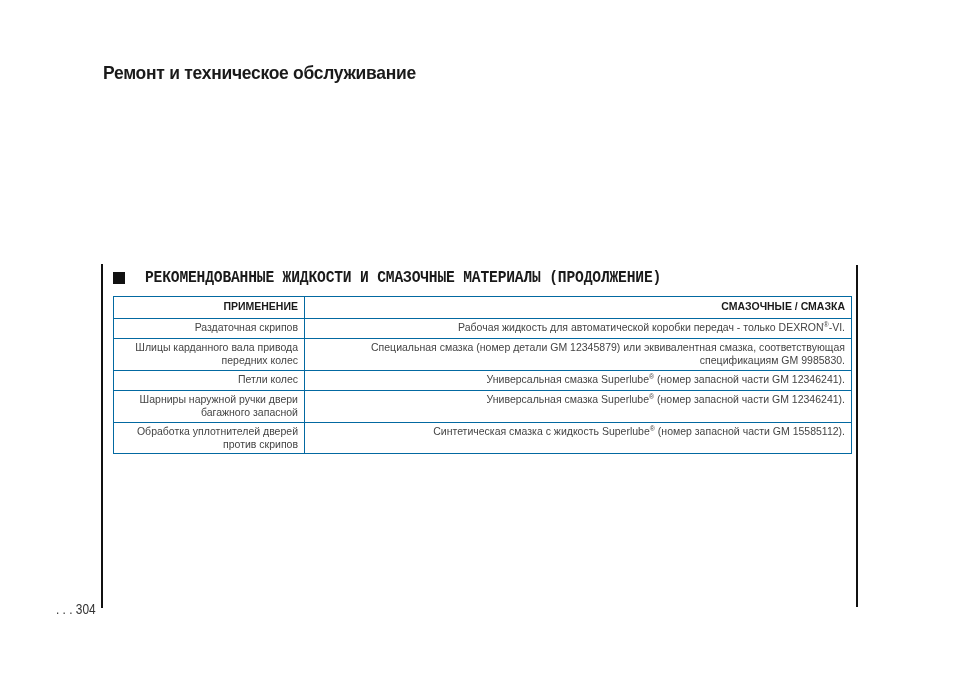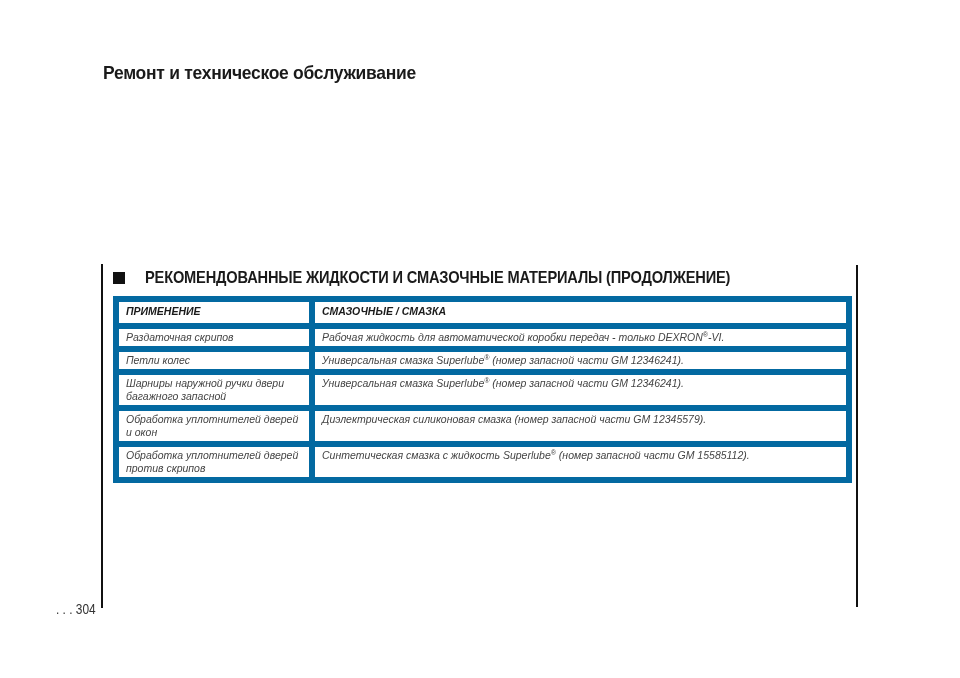--- a/index.html
+++ b/index.html
@@ -2,28 +2,28 @@
 <html><head>
 <meta charset="utf-8">
 <style>
   html, body { margin:0; padding:0; }
   body { width:960px; height:678px; background:#ffffff; position:relative; overflow:hidden;
          font-family:"Liberation Sans", sans-serif; color:#222; }
   .page-title { position:absolute; left:103px; top:62px; font-size:19px; font-weight:bold;
                 color:#1a1a1a; letter-spacing:-0.3px; transform:scaleX(0.92); transform-origin:left top; }
   .left-rule { position:absolute; left:101px; top:264px; width:2px; height:344px; background:#111; }
   .right-rule { position:absolute; left:856px; top:265px; width:2px; height:342px; background:#111; }
-  .section-heading { position:absolute; left:113px; top:268px; display:flex; align-items:center; }
+  .section-heading { position:absolute; left:113px; top:268px; display:flex; align-items:center;font-family:Liberation Mono, monospace; }
   .square { width:12px; height:12px; background:#111; margin-right:20px; }
   .section-text { font-size:17px; font-weight:bold; color:#1a1a1a; white-space:nowrap;
                   transform:scaleX(0.86); transform-origin:left center; letter-spacing:-0.2px; }
   table.fluids { position:absolute; left:113px; top:296px; width:739px; border-collapse:collapse;
                  border:1.5px solid #333; }
-  table.fluids td, table.fluids th { border:6px solid #0369a1; padding:2px 6px 2px 7px; vertical-align:top;
-                 font-size:10.5px; line-height:13px; color:#444; text-align:left;font-style:italic; }
+  table.fluids td, table.fluids th { border:1px solid #0369a1; padding:2px 6px 2px 7px; vertical-align:top;
+                 font-size:10.5px; line-height:13px; color:#444; text-align:right; }
   table.fluids th { font-weight:bold; color:#1a1a1a; font-size:10.5px; height:16px; padding-top:3px; }
   table.fluids tr { border-bottom:1.5px solid #333; }
   .c1 { width:177px; }
   sup { font-size:7px; line-height:0; }
   .page-number { position:absolute; left:56px; top:601px; font-size:14px; color:#333;
                  transform:scaleX(0.85); transform-origin:left top; }
 </style>
 </head>
 <body>
 
@@ -40,31 +40,31 @@
 <table class="fluids">
   <tbody>
       <tr>
     <th class="c1">ПРИМЕНЕНИЕ</th>
     <th>СМАЗОЧНЫЕ / СМАЗКА</th>
   </tr>
   <tr style="height:20px">
     <td>Раздаточная скрипов</td>
     <td><span>Рабочая жидкость для автоматической коробки передач - только DEXRON</span><sup>®</sup><span>-VI.</span></td>
   </tr>
+  <tr style="height:32px">
+    <td>Шлицы карданного вала привода передних колес</td>
+    <td>Специальная смазка (номер детали GM 12345879) или эквивалентная смазка, соответствующая спецификациям GM 9985830.</td>
+  </tr>
   <tr style="height:20px">
     <td>Петли колес</td>
     <td><span>Универсальная смазка Superlube</span><sup>®</sup><span> (номер запасной части GM 12346241).</span></td>
   </tr>
   <tr style="height:32px">
     <td>Шарниры наружной ручки двери багажного запасной</td>
     <td><span>Универсальная смазка Superlube</span><sup>®</sup><span> (номер запасной части GM 12346241).</span></td>
-  </tr>
-  <tr style="height:32px">
-    <td>Обработка уплотнителей дверей и окон</td>
-    <td>Диэлектрическая силиконовая смазка (номер запасной части GM 12345579).</td>
   </tr>
   <tr style="height:30px">
     <td>Обработка уплотнителей дверей против скрипов</td>
     <td><span>Синтетическая смазка с жидкость Superlube</span><sup>®</sup><span> (номер запасной части GM 15585112).</span></td>
   </tr>
 </tbody>
   </table>
 
 <div class="page-number">. . . 304</div>
 

